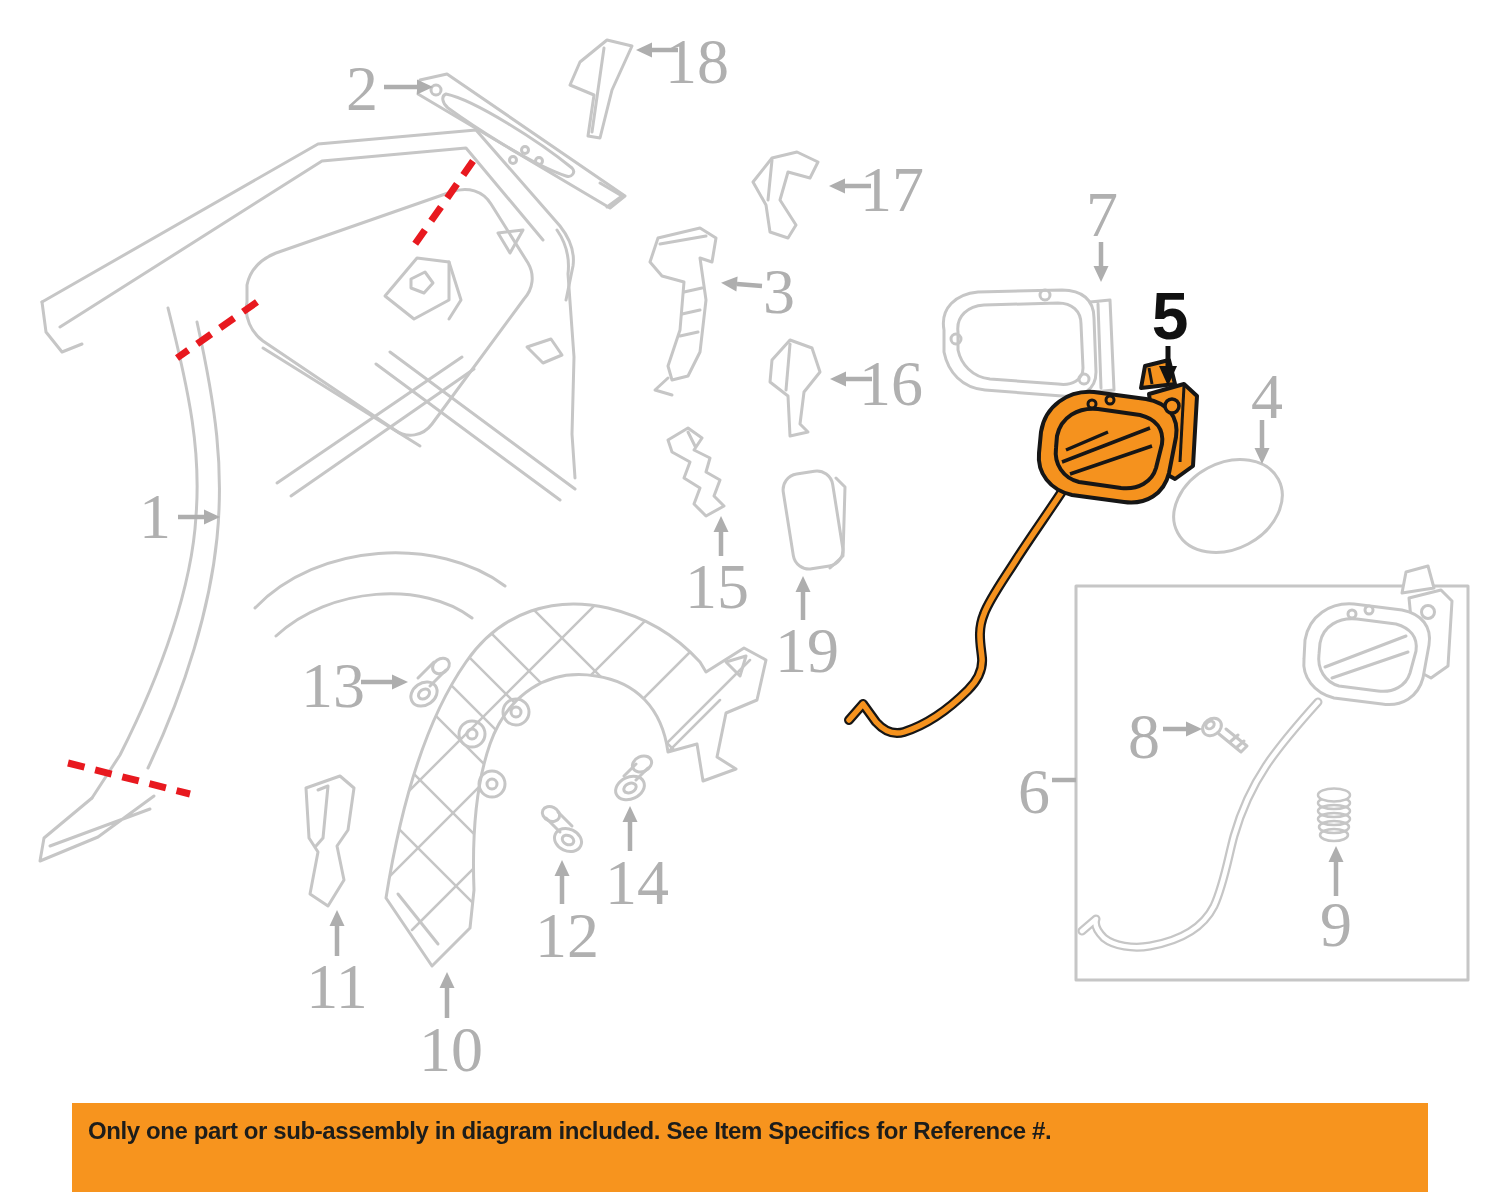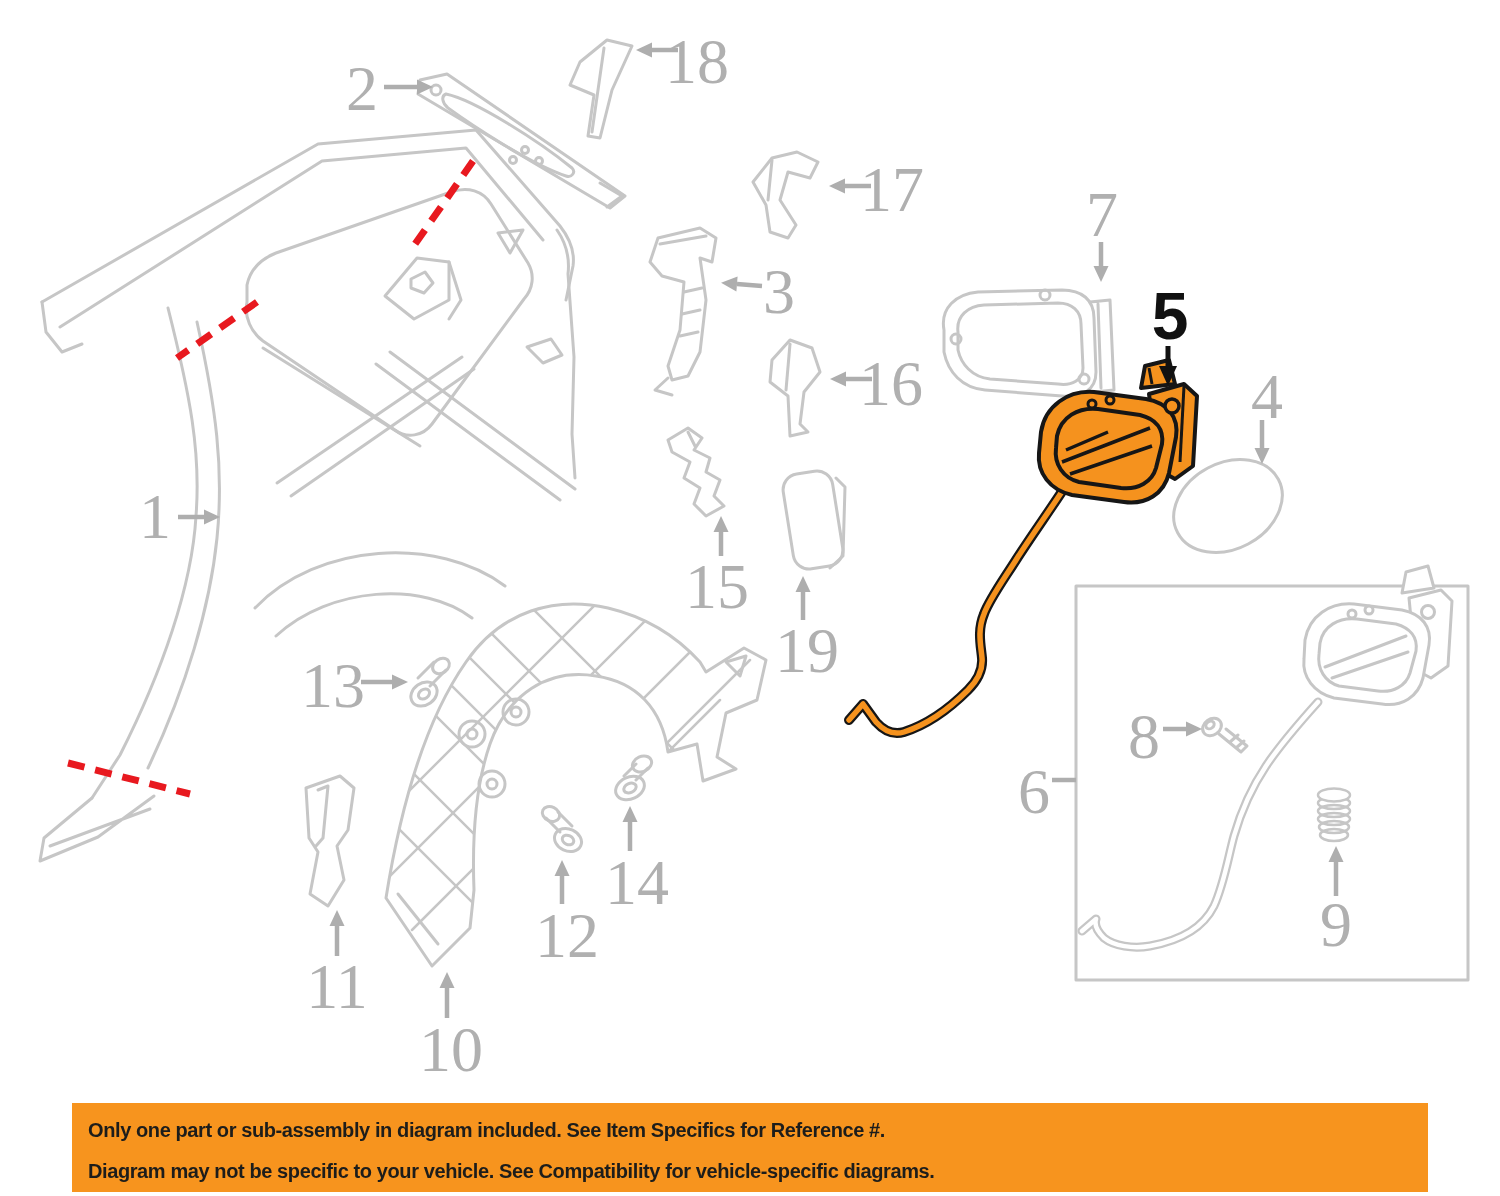--- a/index.html
+++ b/index.html
@@ -1,20 +1,20 @@
 <!DOCTYPE html>
 <html><head>
 <meta charset="utf-8">
 <style>
   html,body{margin:0;padding:0;background:#ffffff;}
   .stage{position:relative;width:1500px;height:1196px;background:#ffffff;overflow:hidden;
          font-family:"Liberation Sans",sans-serif;}
   .stage svg{position:absolute;left:0;top:0;}
   .banner{position:absolute;left:72px;top:1103px;width:1356px;height:89px;box-sizing:border-box;
-          padding:7px 10px 0 16px;font-weight:bold;font-size:20px;line-height:41px;
+          padding:7px 10px 0 16px;font-weight:bold;font-size:24px;line-height:41px;
           letter-spacing:-0.4px;white-space:nowrap;overflow:hidden;}
   .banner div{display:block;}
   .lbl-gray{font-family:"Liberation Serif",serif;font-size:64px;}
   .lbl-black{font-family:"Liberation Sans",sans-serif;font-size:66px;font-weight:bold;}
 </style>
 </head>
 <body>
 
 <div class="stage">
 
@@ -298,16 +298,15 @@
         <g>
           <line x1="803" y1="620" x2="803" y2="592" stroke="#aeaeae" stroke-width="4.5"></line>
           <polygon points="803,576 810.5,592 795.5,592" fill="#aeaeae"></polygon>
           <text x="807" y="650" text-anchor="middle" dominant-baseline="central" fill="#b0b0b0" class="lbl-gray">19</text>
         </g>
       </g>
 </svg>
 
 <div class="banner" style="background: rgb(247, 148, 30); color: rgb(29, 29, 27);">
   <div>Only one part or sub-assembly in diagram included. See Item Specifics for Reference #.</div>
-  <div>Diagram may not be specific to your vehicle. See Compatibility for vehicle-specific diagrams.</div>
 </div>
 
 </div>
 
 </body></html>

